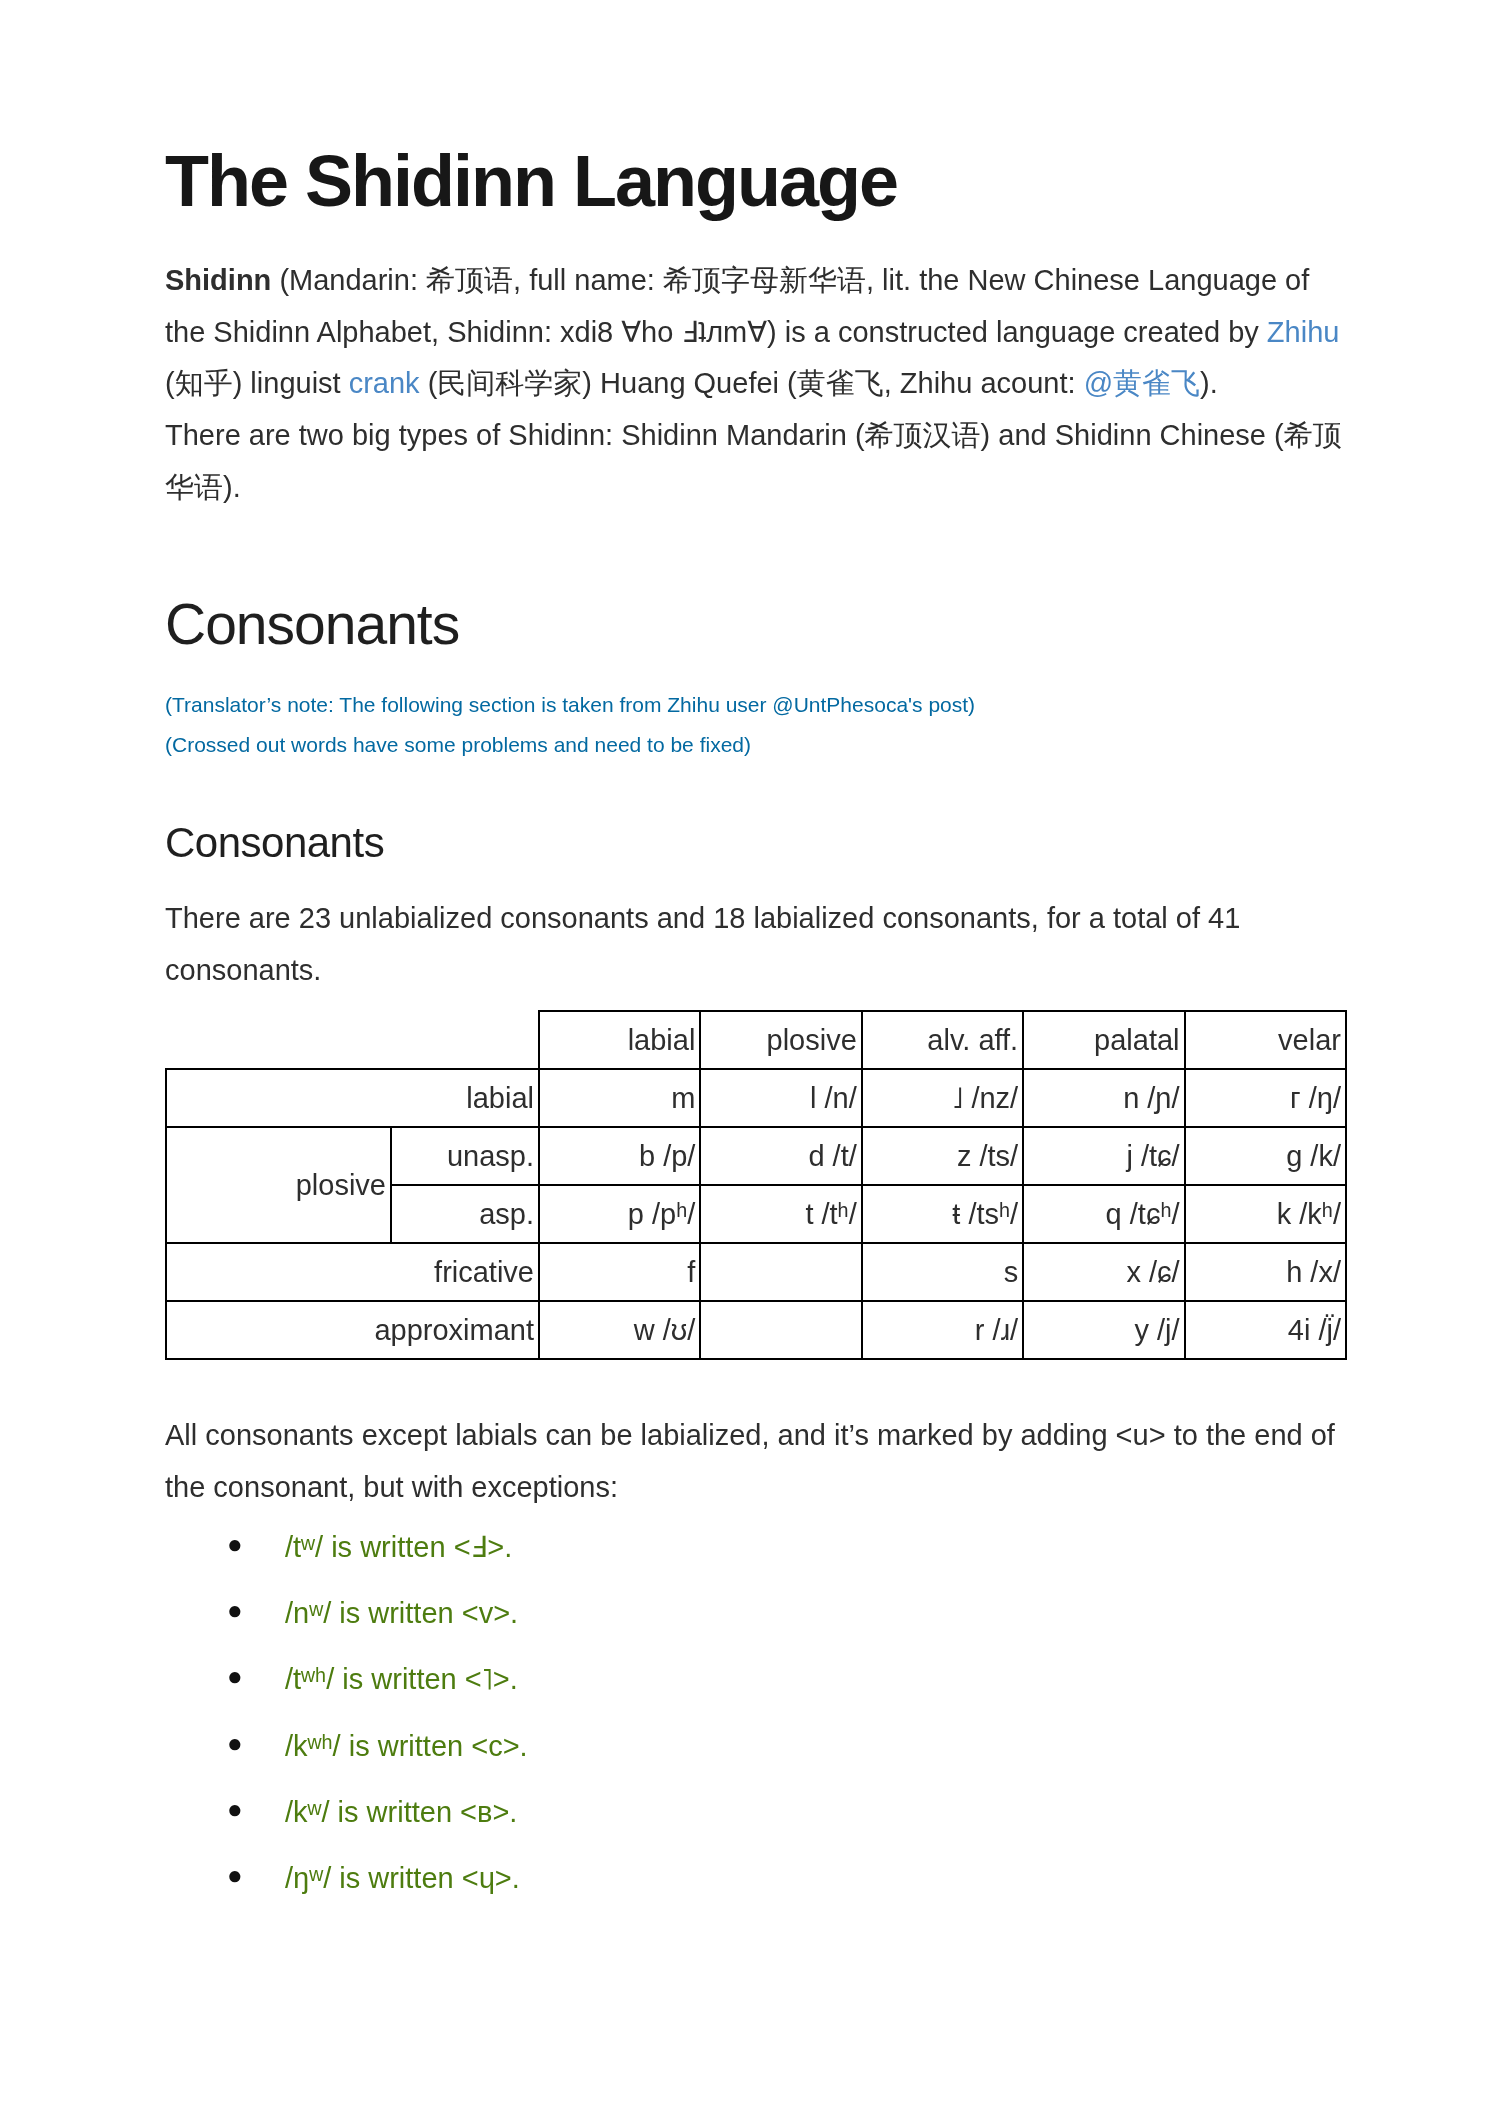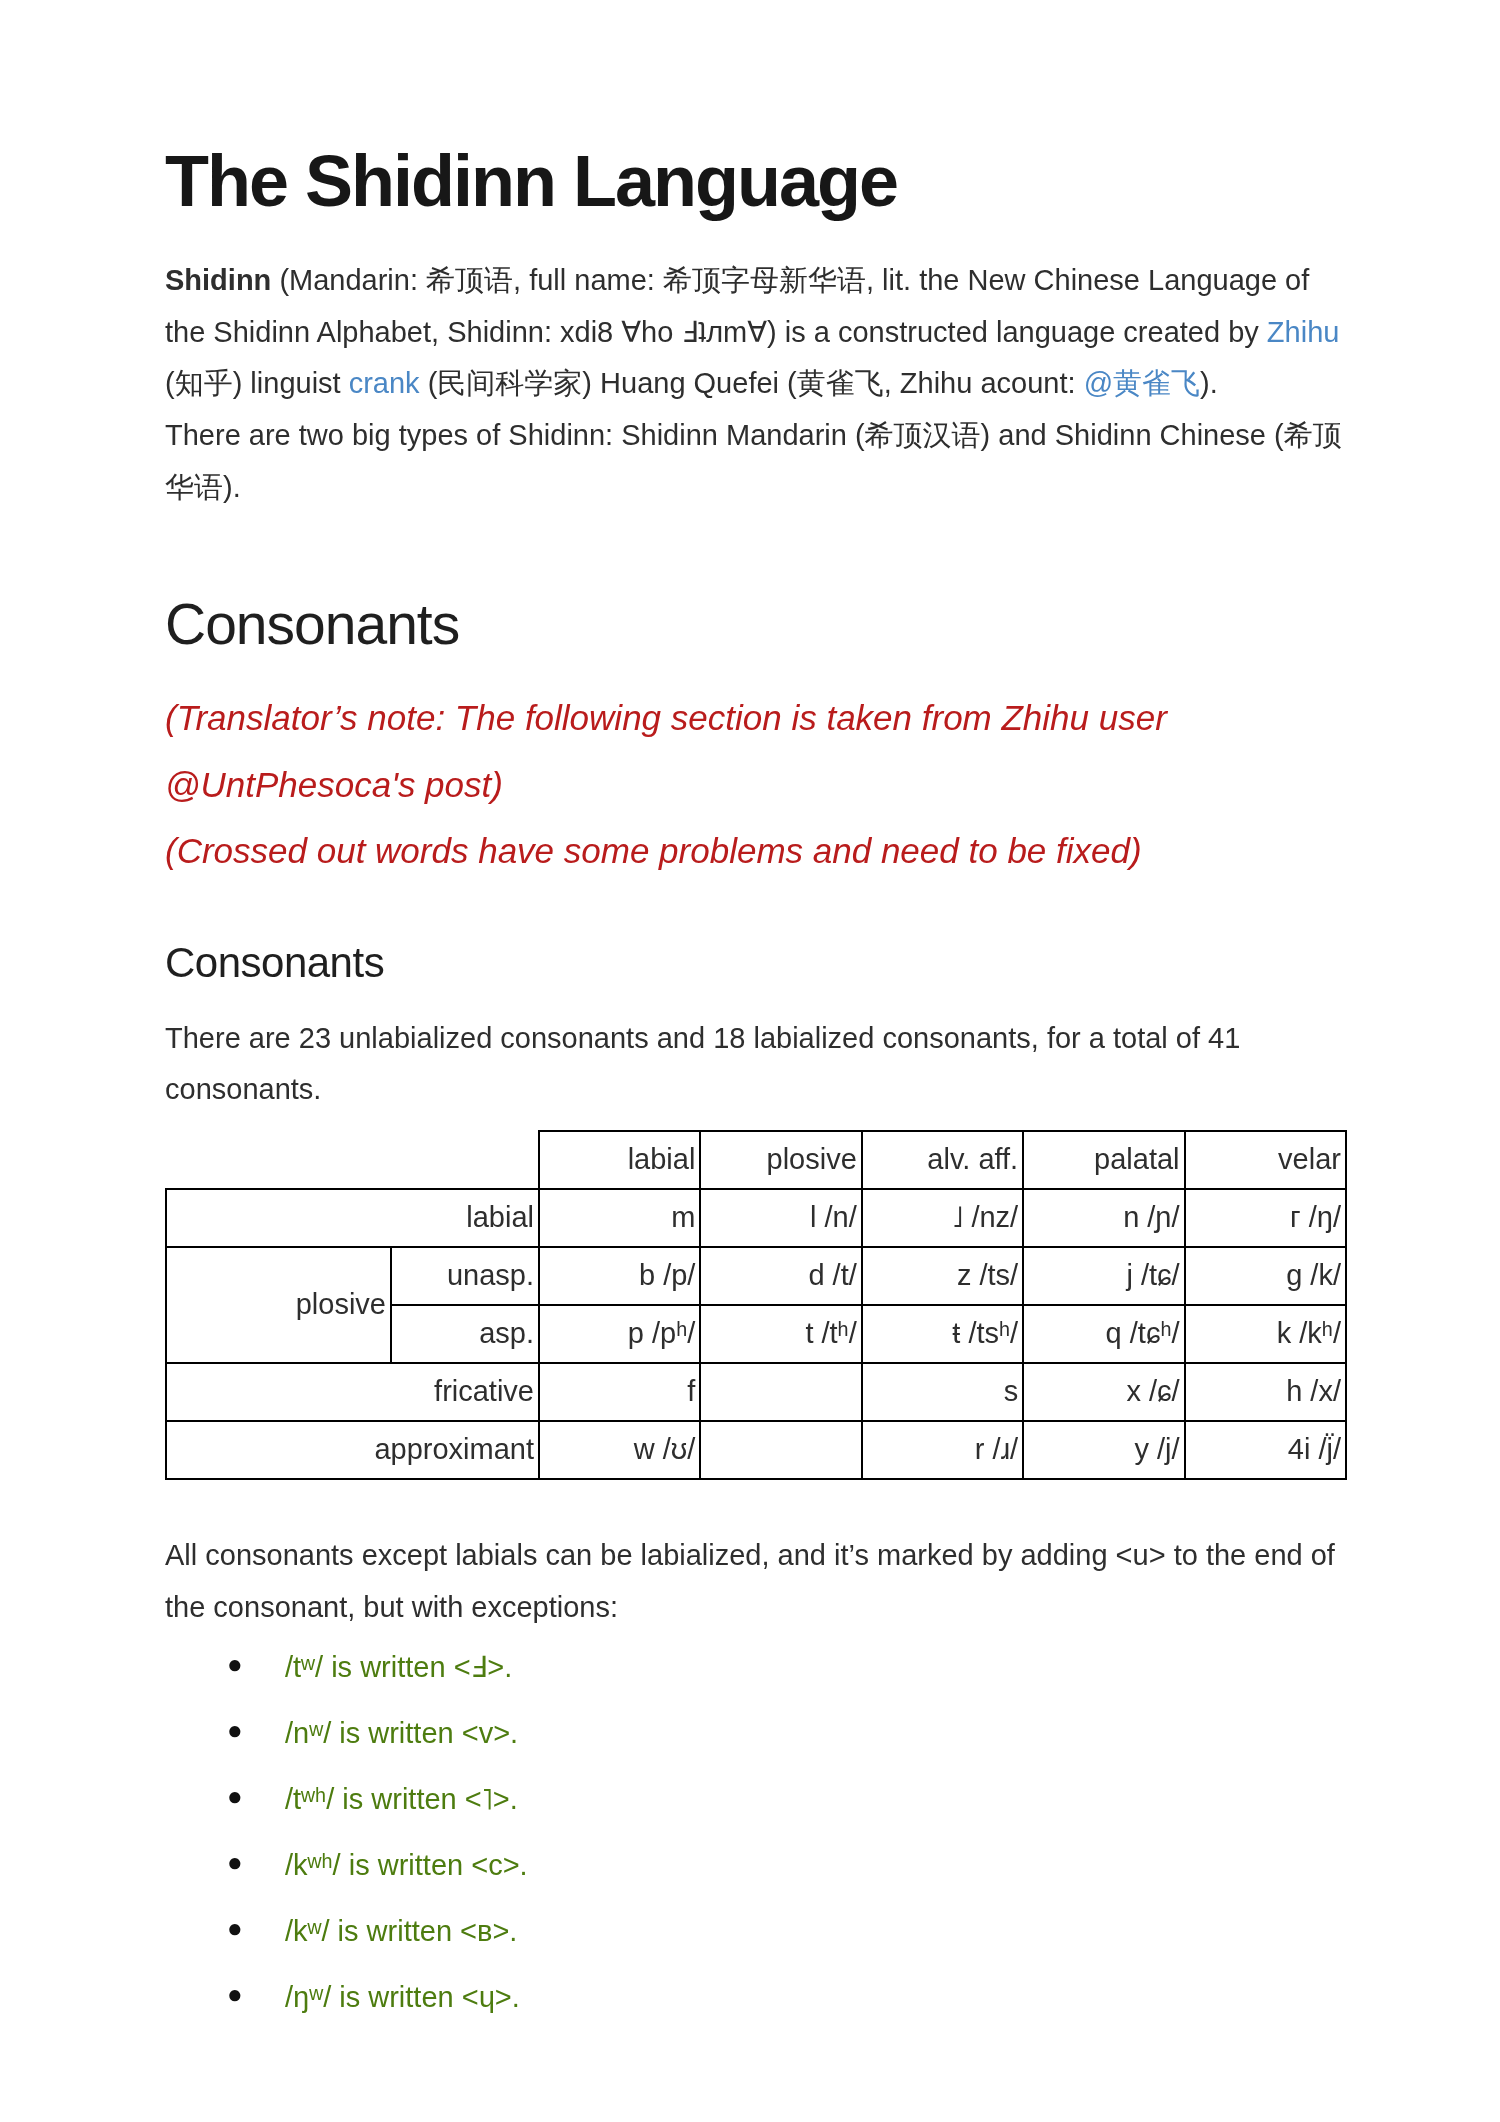--- a/index.html
+++ b/index.html
@@ -36,24 +36,23 @@
   }
   h2.phonology {
     font-size: 57px;
     font-weight: 400;
     color: #1f1f1f;
     margin-top: 78px;
     margin-bottom: 28px;
     letter-spacing: -1px;
   }
   p.note {
-    font-size: 35px;
+    font-size: 21px;
     line-height: 1.9;
-    color: #b91c1c;
-    font-style: italic;
+    color: #0369a1;
   }
   h3.consonants {
     font-size: 42px;
     font-weight: 400;
     color: #1f1f1f;
     margin-top: 54px;
     margin-bottom: 26px;
     letter-spacing: -0.5px;
   }
   table.cons-table {

